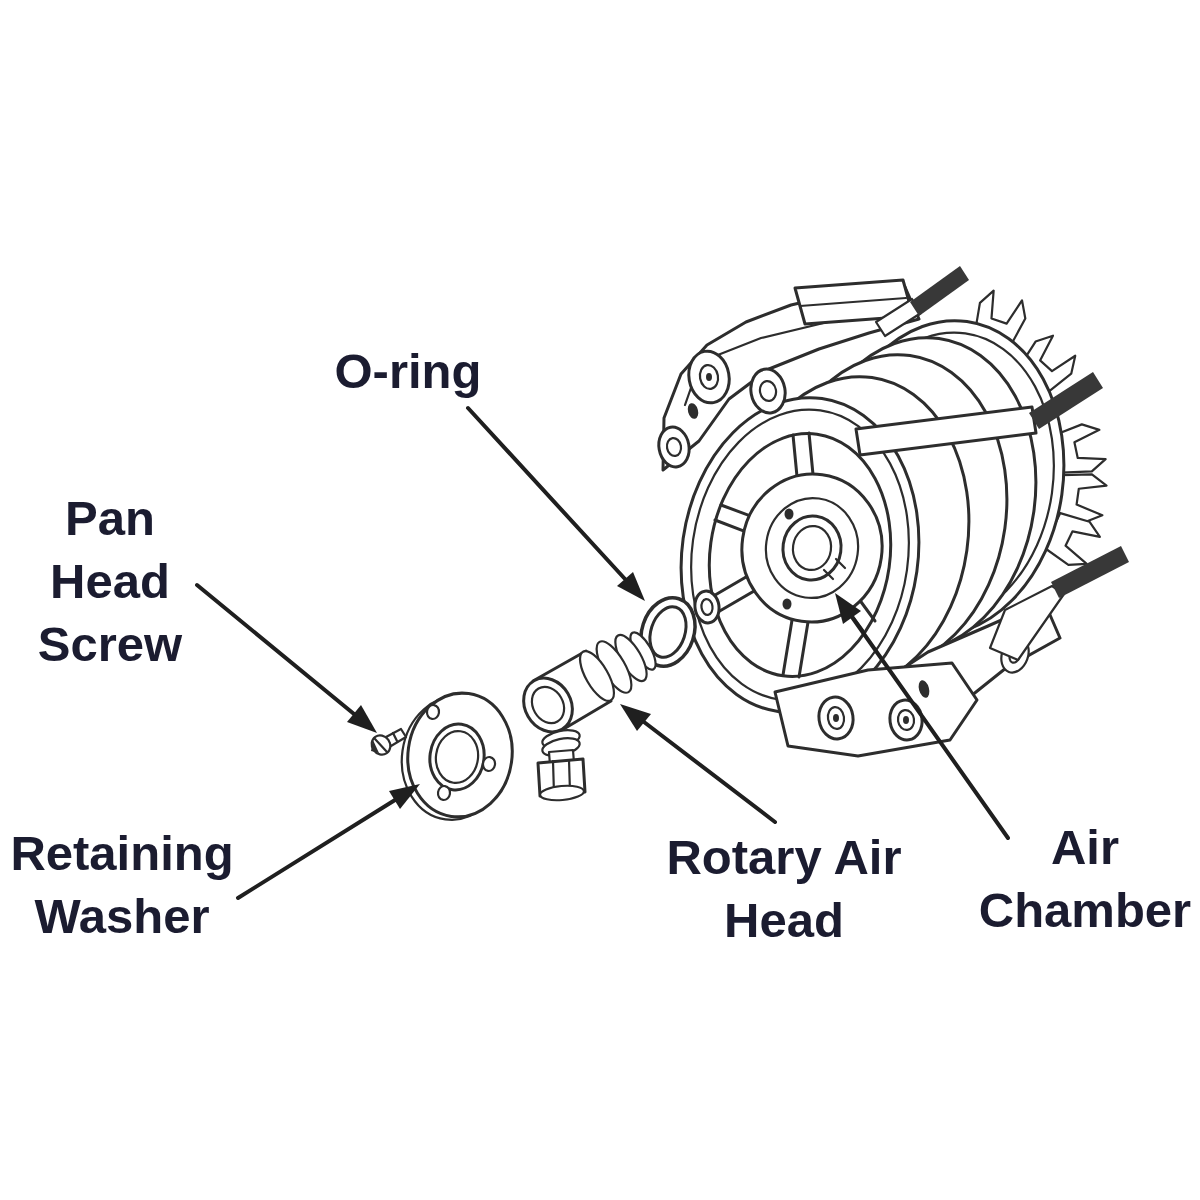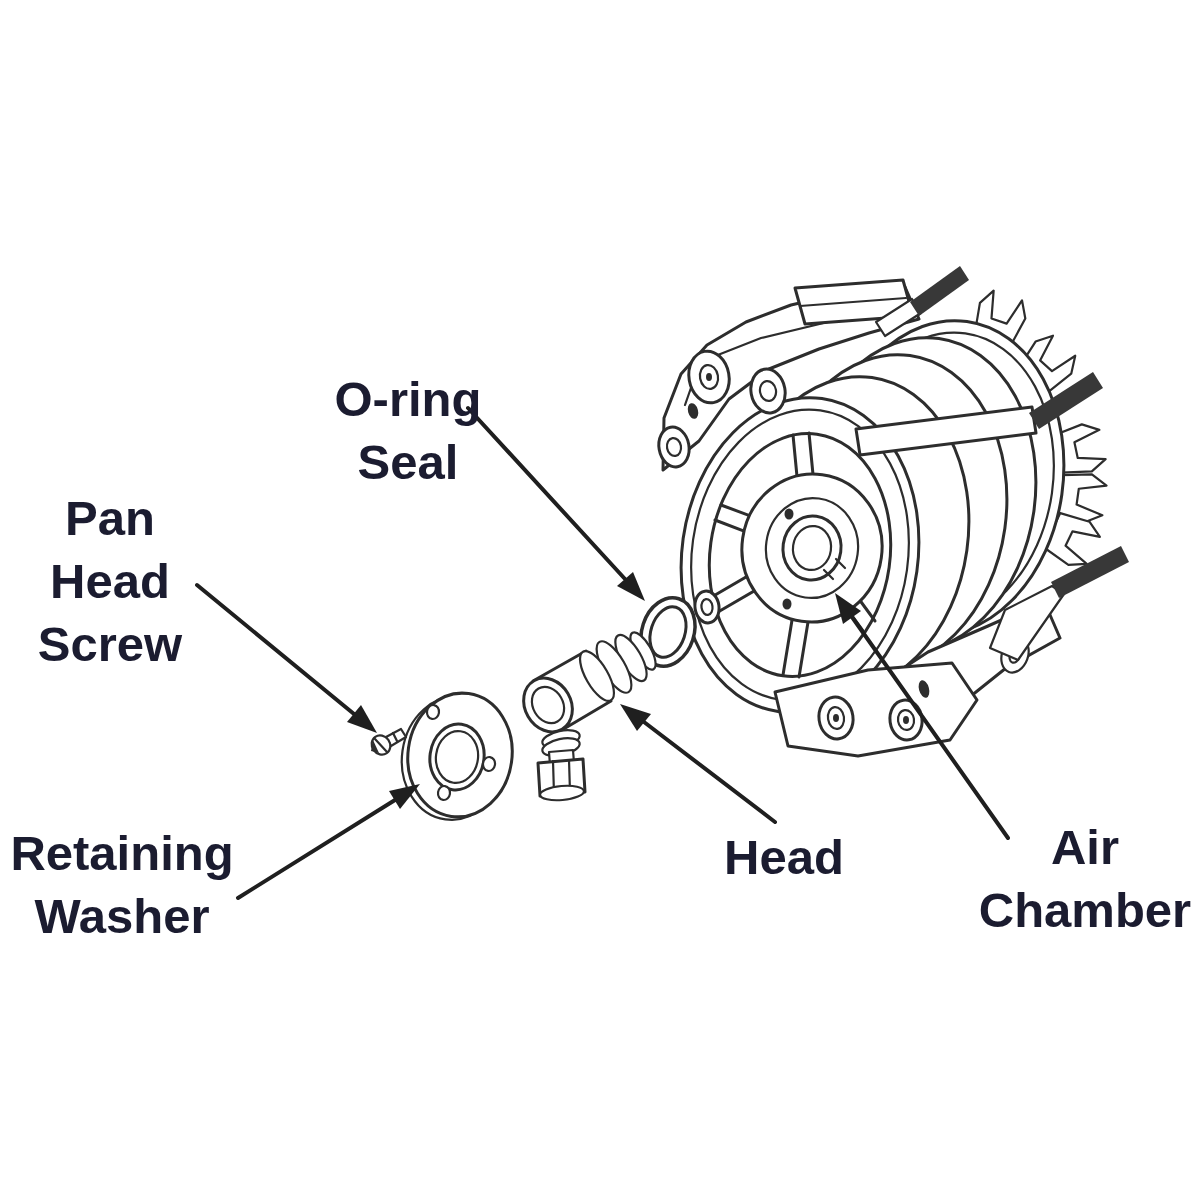--- a/index.html
+++ b/index.html
@@ -176,37 +176,37 @@
         <line class="aline" x1="775" y1="822" x2="644" y2="722"></line>
         <polygon class="ahead" points="620,704 651,714 637,731"></polygon>
       </g>
       <g>
         <line class="aline" x1="1008" y1="838" x2="852" y2="617"></line>
         <polygon class="ahead" points="835,593 861,611 843,624"></polygon>
       </g>
     </g>
   </svg>
 
-  <div class="label" style="left:198px; top:340px;margin-top:28px;">
+  <div class="label" style="left:198px; top:340px;">
     <div>O-ring</div>
-    <div>Seal</div>
   </div>
 
   <div class="label" style="left:-100px; top:487px;">
     <div>Pan</div>
     <div>Head</div>
     <div>Screw</div>
   </div>
 
   <div class="label" style="left:-88px; top:822px;">
     <div>Retaining</div>
     <div>Washer</div>
   </div>
 
   <div class="label" style="left:574px; top:826px;">
+    <div>Rotary Air</div>
     <div>Head</div>
   </div>
 
   <div class="label" style="left:875px; top:816px;">
     <div>Air</div>
     <div>Chamber</div>
   </div>
 
 </div>
 

